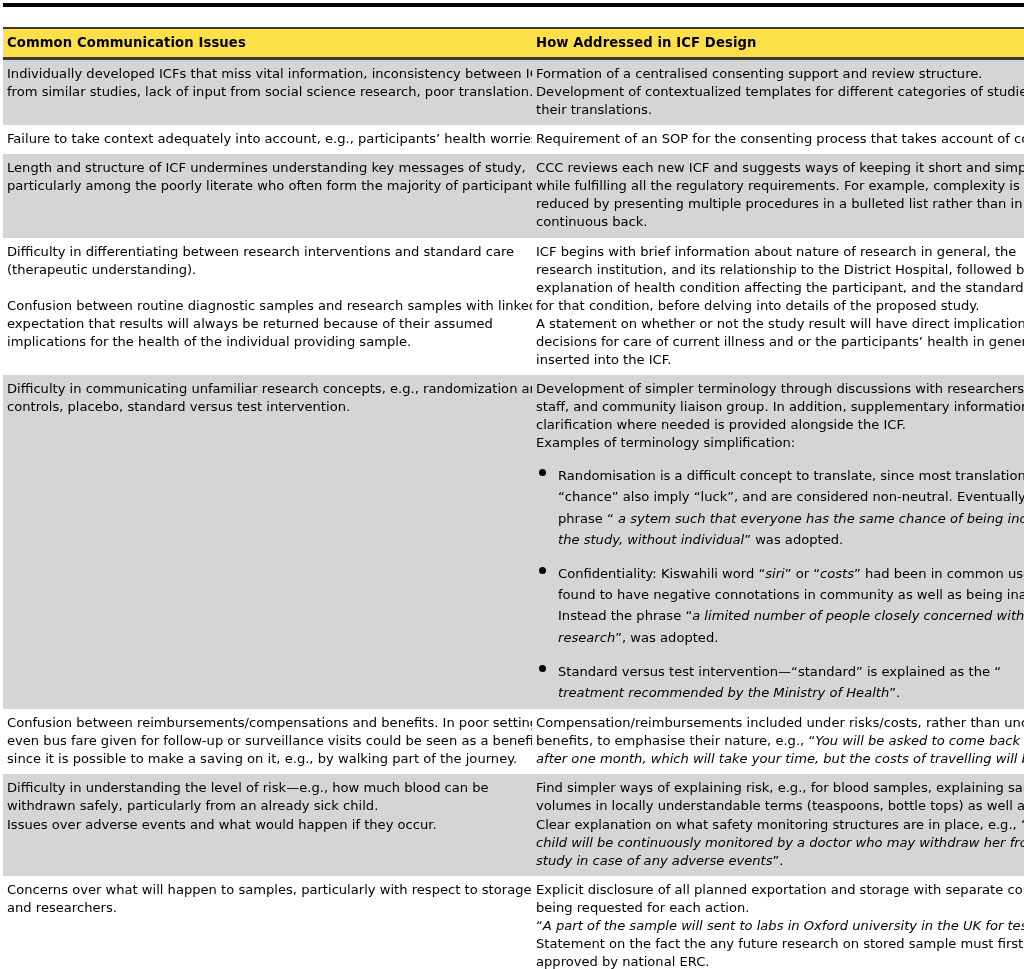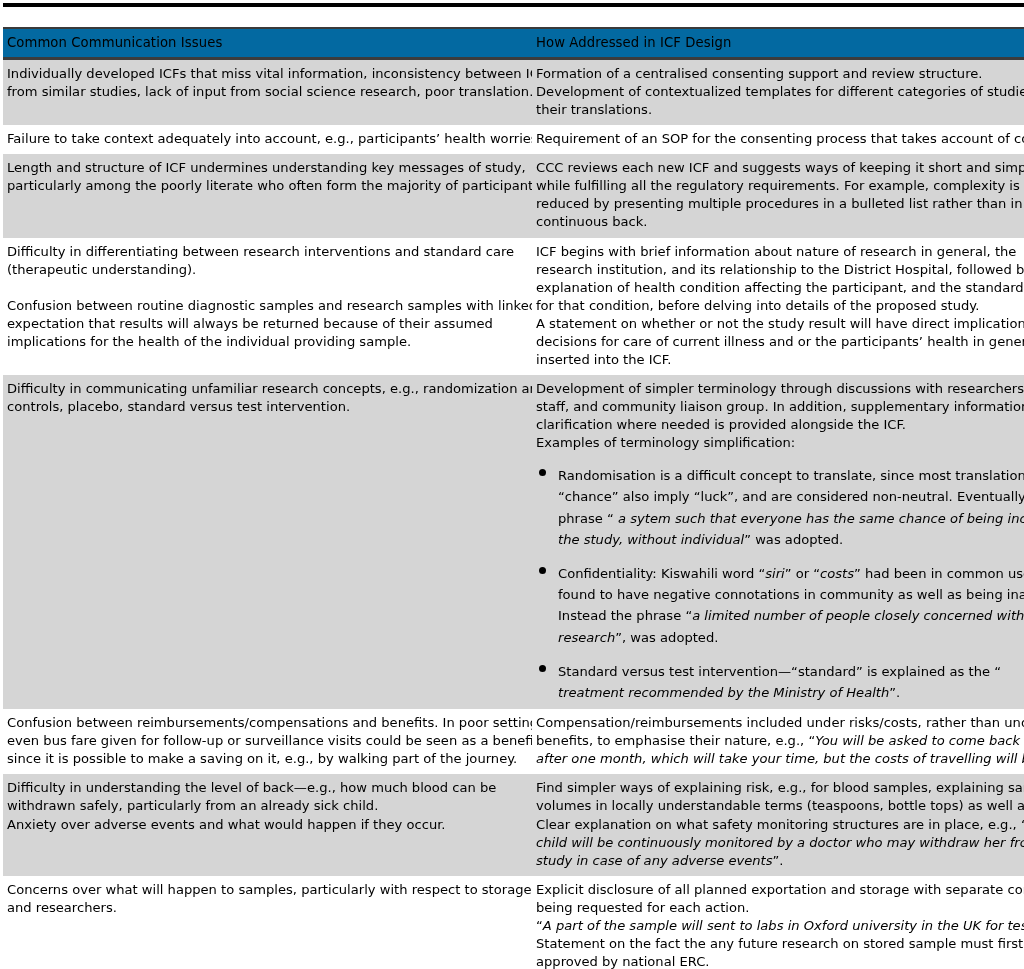--- a/index.html
+++ b/index.html
@@ -47,24 +47,24 @@
   table.tbl {
     width: 1024px;
     border-collapse: collapse;
     table-layout: fixed;
   }
   table.tbl col.c1 { width: 529px; }
   table.tbl col.c2 { width: 495px; }
 
   thead th {
     text-align: left;
-    font-weight: normal;
+    font-weight: bold;
     font-size: 13.2px;
     padding: 6px 6px 7px 4px;
-    background: #0369a1;
+    background: #fde047;
     vertical-align: bottom;
     letter-spacing: 0.1px;
   }
 
   tbody td {
     vertical-align: top;
     font-size: 13.1px;
     line-height: 1.38;
     padding: 5px 5px 6px 4px;
     background: #ffffff;
@@ -221,23 +221,23 @@
             <span class="ln">since it is possible to make a saving on it, e.g., by walking part of the journey.</span>
           </td>
           <td>
             <span class="ln">Compensation/reimbursements included under risks/costs, rather than under</span>
             <span class="ln">benefits, to emphasise their nature, e.g., “<i>You will be asked to come back to the clinic</i></span>
             <span class="ln"><i>after one month, which will take your time, but the costs of travelling will be refunded</i>”.</span>
           </td>
         </tr>
         <tr class="shaded">
           <td>
-            <span class="ln">Difficulty in understanding the level of back—e.g., how much blood can be</span>
+            <span class="ln">Difficulty in understanding the level of risk—e.g., how much blood can be</span>
             <span class="ln">withdrawn safely, particularly from an already sick child.</span>
-            <span class="ln">Anxiety over adverse events and what would happen if they occur.</span>
+            <span class="ln">Issues over adverse events and what would happen if they occur.</span>
           </td>
           <td>
             <span class="ln">Find simpler ways of explaining risk, e.g., for blood samples, explaining sample</span>
             <span class="ln">volumes in locally understandable terms (teaspoons, bottle tops) as well as milliliters.</span>
             <span class="ln">Clear explanation on what safety monitoring structures are in place, e.g., “</span>
             <span class="ln"><i>child will be continuously monitored by a doctor who may withdraw her from the</i></span>
             <span class="ln"><i>study in case of any adverse events</i>”.</span>
           </td>
         </tr>
         <tr>

